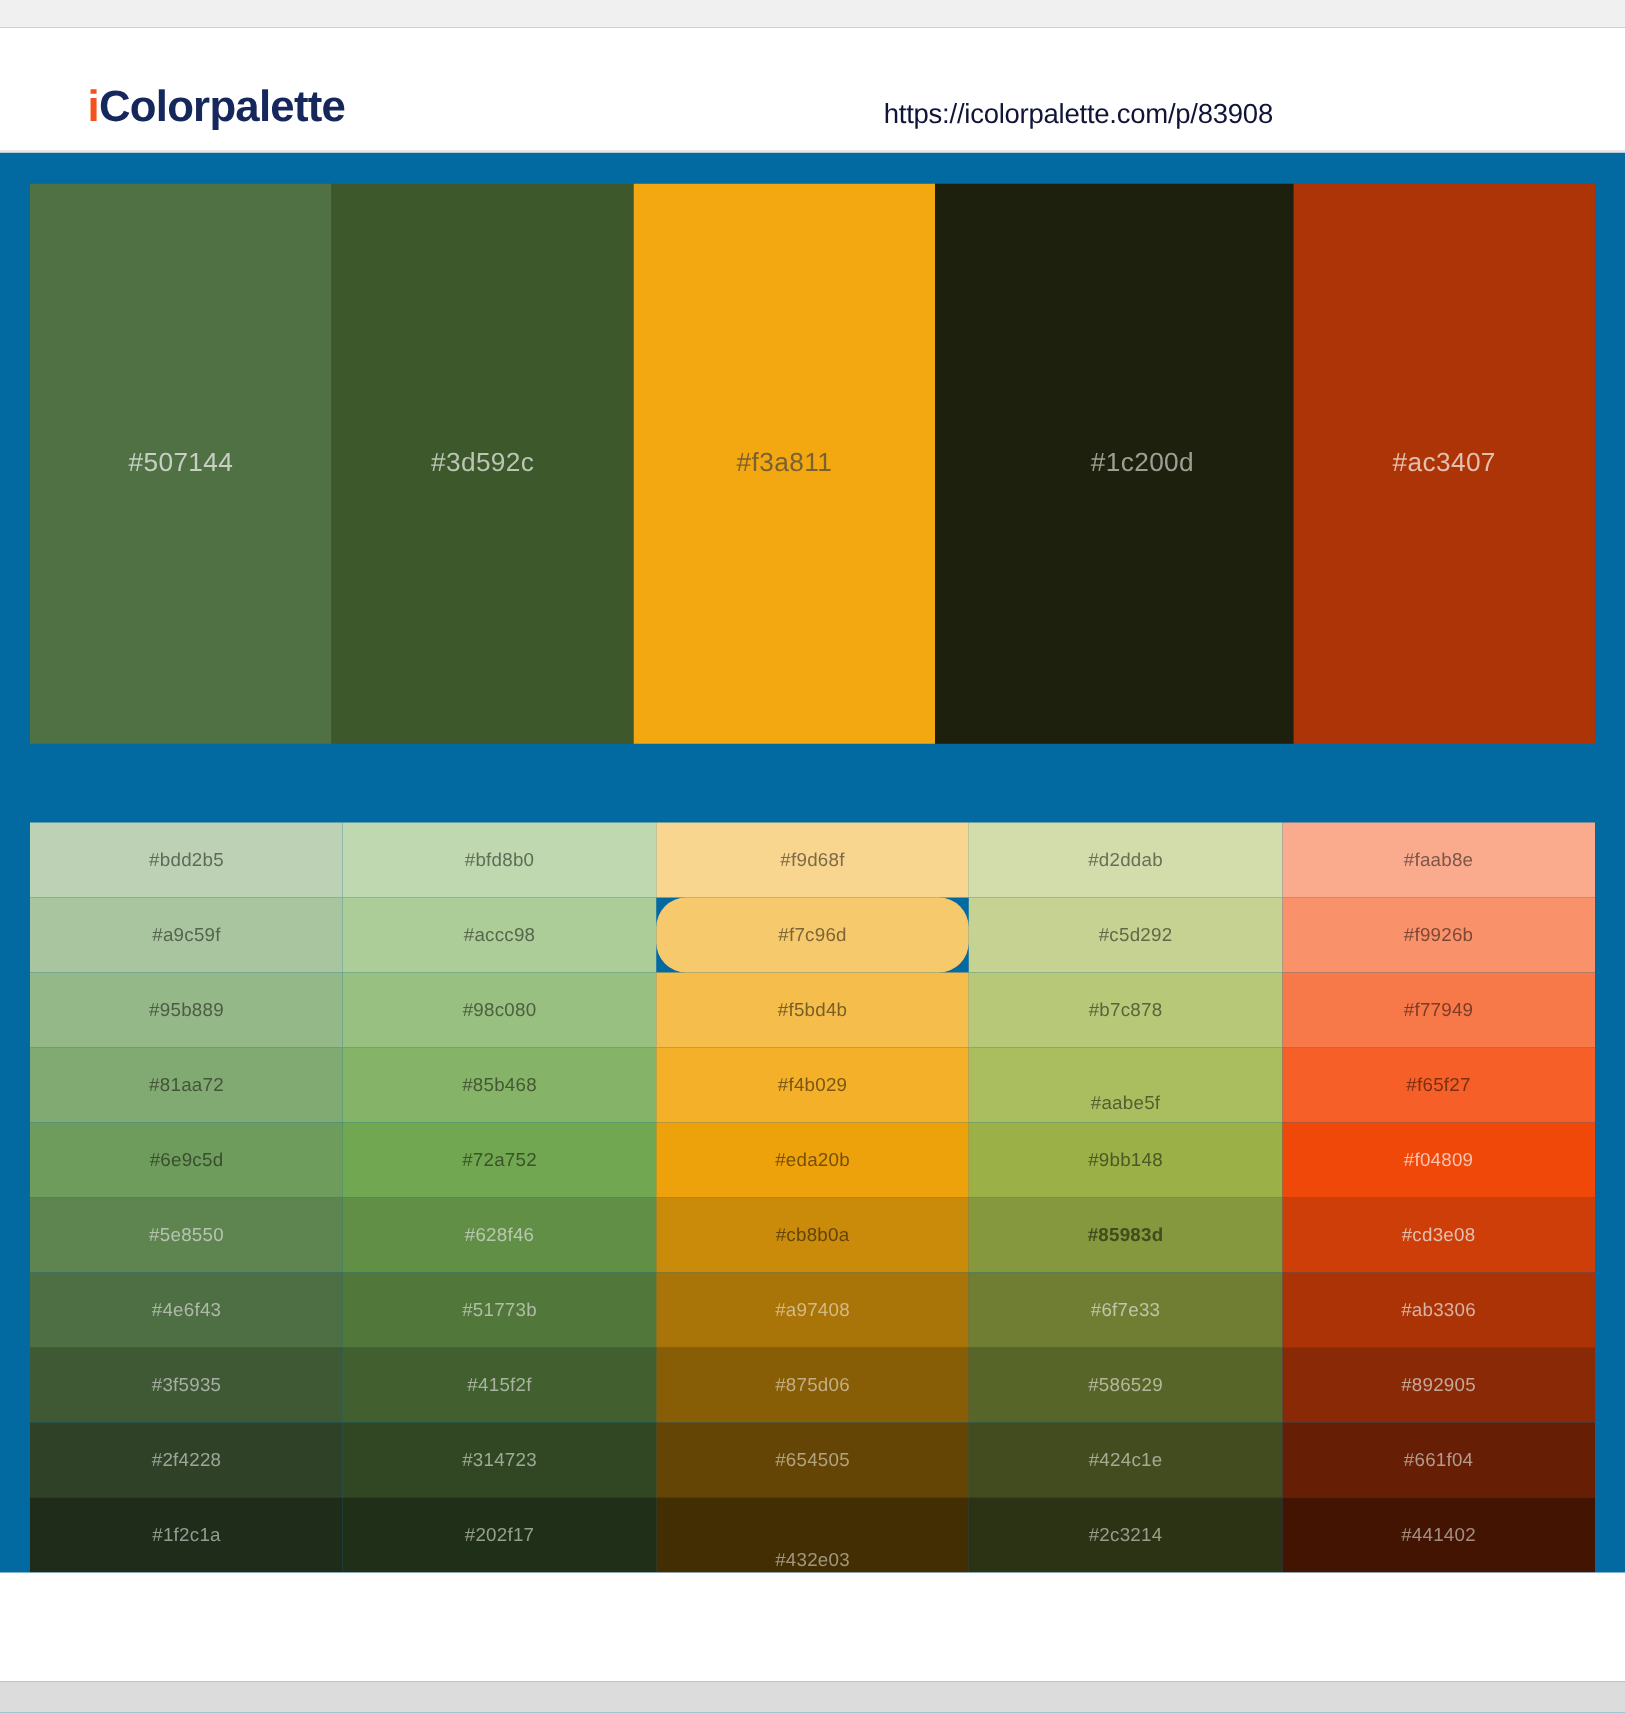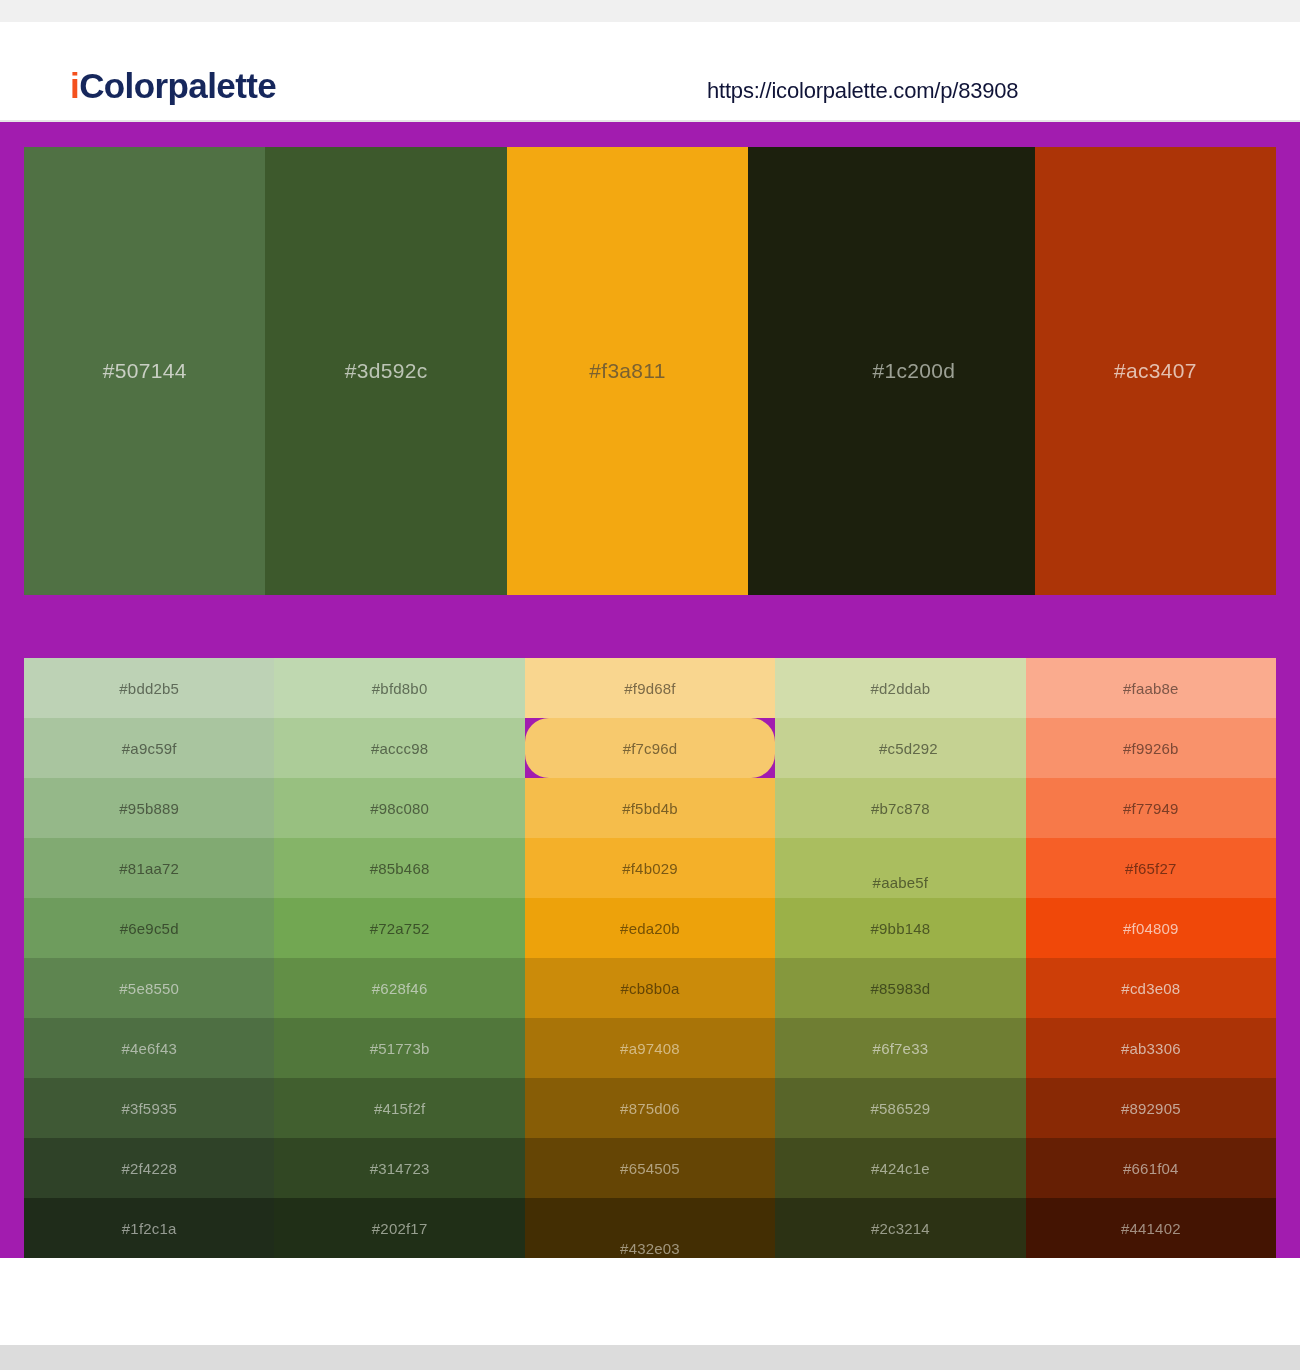--- a/index.html
+++ b/index.html
@@ -9,21 +9,21 @@
     height: 1370px;
     background: #ffffff;
     font-family: "Liberation Sans", sans-serif;
     overflow: hidden;
   }
 
   .page {
     position: relative;
     width: 1300px;
     height: 1370px;
-    background: #a21caf;
+    background: #0369a1;
     text-align: center;
   }
 
   
   .top-strip {
     position: absolute;
     top: 0; left: 0;
     width: 1300px;
     height: 22px;
     background: #f0f0f0;
@@ -267,21 +267,21 @@
         </div>
         <div class="grid-cell" style="background: rgb(183, 200, 120);">
           <span class="label" style="color: rgb(91, 100, 60);">#b7c878</span>
         </div>
         <div class="grid-cell" style="background: rgb(170, 190, 95);">
           <span class="label" style="color: rgb(85, 95, 48); margin-top: 29px;">#aabe5f</span>
         </div>
         <div class="grid-cell" style="background: rgb(155, 177, 72);">
           <span class="label" style="color: rgb(77, 88, 36);">#9bb148</span>
         </div>
-        <div class="grid-cell" style="background: rgb(133, 152, 61);">
+        <div class="grid-cell" style="background: rgb(133, 152, 61); font-weight: bold;">
           <span class="label" style="color: rgb(66, 76, 30);">#85983d</span>
         </div>
         <div class="grid-cell" style="background: rgb(111, 126, 51);">
           <span class="label" style="color: rgb(192, 196, 168);">#6f7e33</span>
         </div>
         <div class="grid-cell" style="background: rgb(88, 101, 41);">
           <span class="label" style="color: rgb(178, 183, 156);">#586529</span>
         </div>
         <div class="grid-cell" style="background: rgb(66, 76, 30);">
           <span class="label" style="color: rgb(166, 171, 147);">#424c1e</span>

